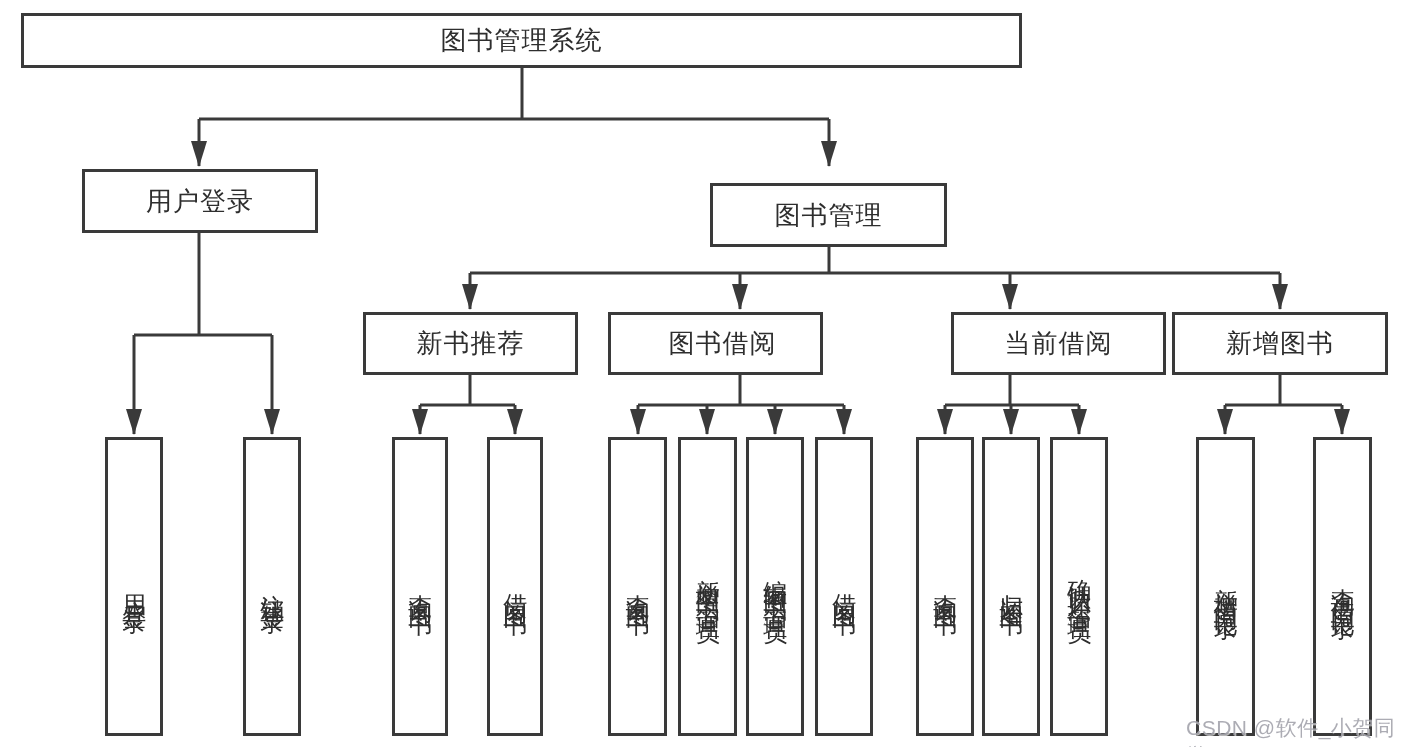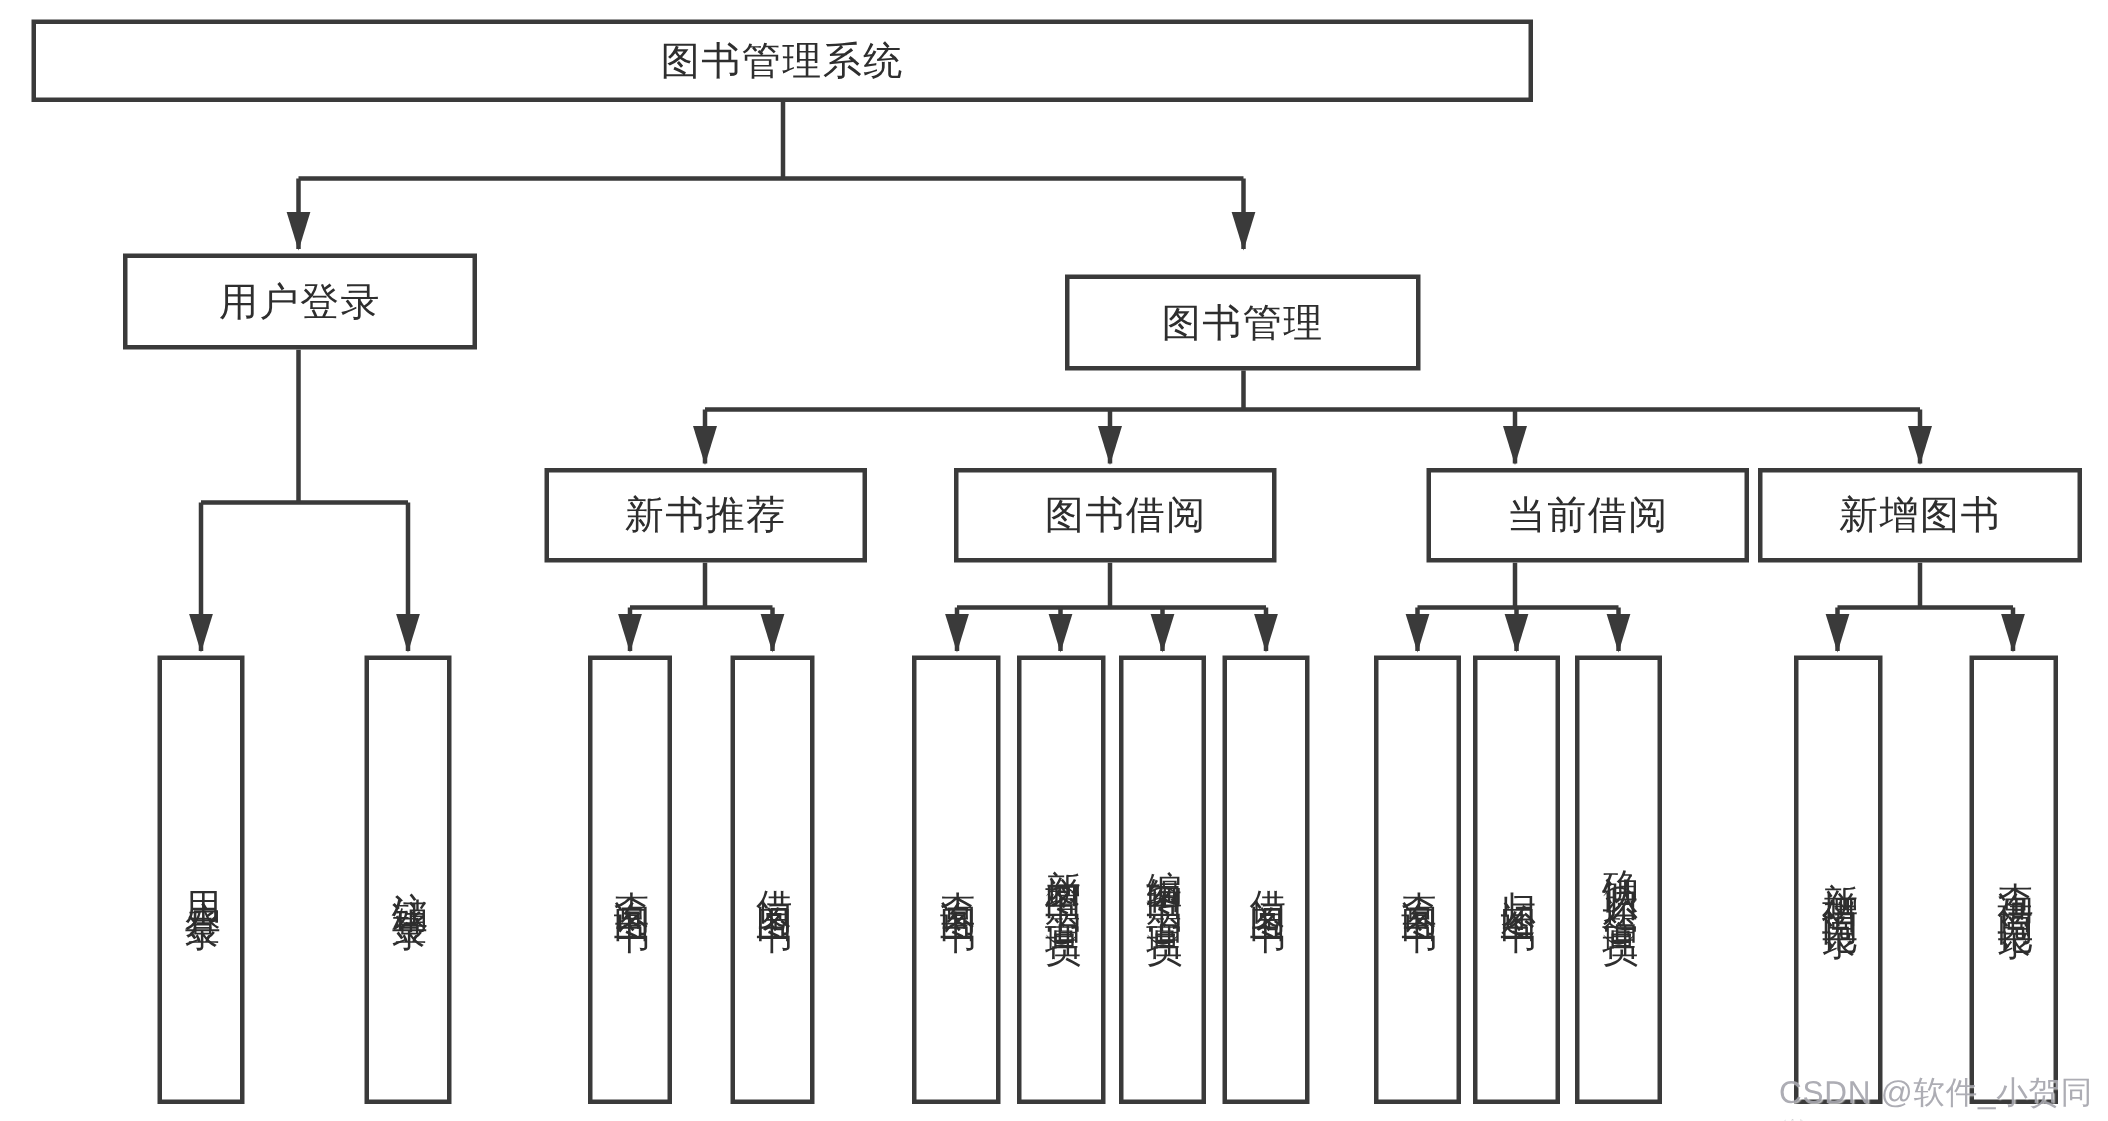--- a/index.html
+++ b/index.html
@@ -25,21 +25,21 @@
     writing-mode:vertical-rl;
     text-orientation:mixed;
     font-size:24px;line-height:1.1;letter-spacing:6px;
     white-space:nowrap;
   }
   
   #b-root{left:21px;top:13px;width:1001px;height:55px;}
   #b-user{left:82px;top:169px;width:236px;height:64px;}
   #b-mgmt{left:710px;top:183px;width:237px;height:64px;}
   #b-rec {left:363px;top:312px;width:215px;height:63px;}
-  #b-bor {left:636px;top:312px;width:215px;height:63px;padding-left:14px;}
+  #b-bor {left:608px;top:312px;width:215px;height:63px;padding-left:14px;}
   #b-cur {left:903px;top:312px;width:215px;height:63px;margin-left:48px;}
   #b-log {left:1172px;top:312px;width:216px;height:63px;}
   
   #v-1 {left:105px; top:437px;width:58px;height:299px;}
   #v-2 {left:243px; top:437px;width:58px;height:299px;}
   #v-3 {left:392px; top:437px;width:56px;height:299px;}
   #v-4 {left:487px; top:437px;width:56px;height:299px;}
   #v-5 {left:608px; top:437px;width:59px;height:299px;}
   #v-6 {left:678px; top:437px;width:59px;height:299px;}
   #v-7 {left:746px; top:437px;width:58px;height:299px;}

